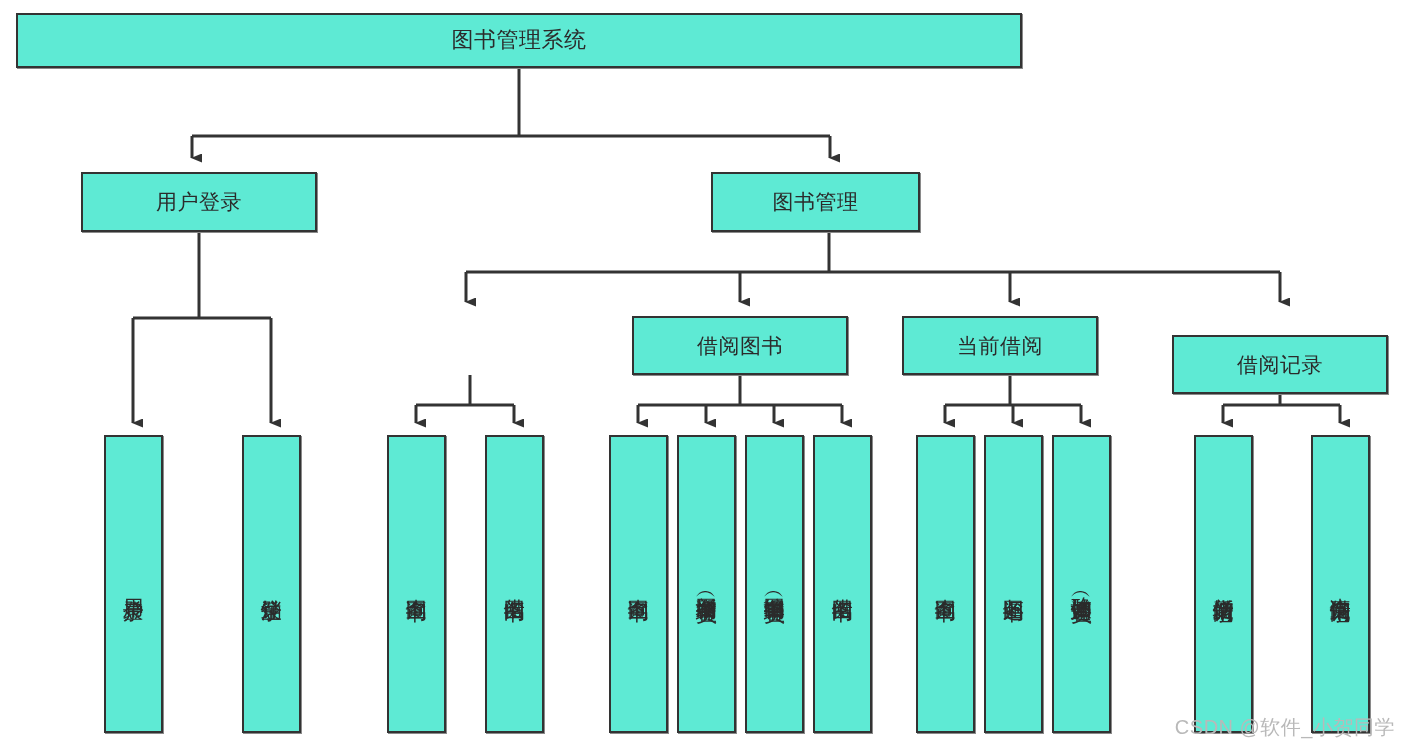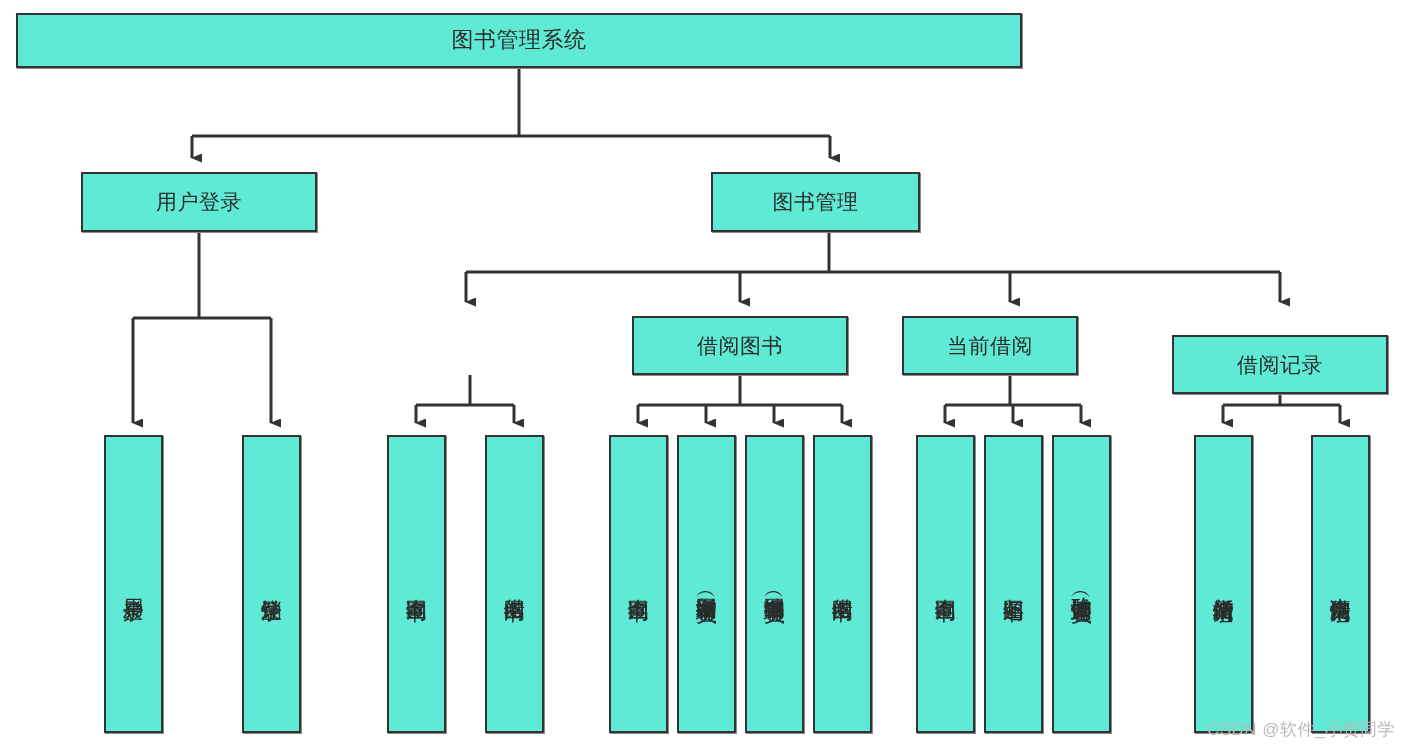--- a/index.html
+++ b/index.html
@@ -51,21 +51,21 @@
     line-height: 1.30;
     letter-spacing: 1px;
     white-space: normal;
     max-height: 100%;
   }
   .node-box.root .node-label { font-size: 22px; }
   .watermark {
     position: absolute;
     right: 10px;
     bottom: 6px;
-    font-size: 17px;
+    font-size: 20px;
     color: #b9b9b9;
     letter-spacing: 0.5px;
     white-space: nowrap;
     pointer-events: none;
   }
 </style>
 </head>
 <body>
 
 <div id="diagram-root">
@@ -127,21 +127,21 @@
   <div class="node-box" style="left:81px; top:172px; width:236px; height:60px;">
     <span class="node-label">用户登录</span>
   </div>
   <div class="node-box" style="left:711px; top:172px; width:209px; height:60px;">
     <span class="node-label">图书管理</span>
   </div>
 
   <div class="node-box" style="left:632px; top:316px; width:216px; height:59px;">
     <span class="node-label">借阅图书</span>
   </div>
-  <div class="node-box" style="left:902px; top:316px; width:176px; height:59px;">
+  <div class="node-box" style="left:902px; top:316px; width:196px; height:59px;">
     <span class="node-label">当前借阅</span>
   </div>
   <div class="node-box" style="left:1172px; top:316px; width:216px; height:59px;margin-top:19px;">
     <span class="node-label">借阅记录</span>
   </div>
 
   <div class="node-box vertical" style="left:104px; top:435px; width:59px; height:298px;">
     <span class="node-label">用户登录</span>
   </div>
   <div class="node-box vertical" style="left:242px; top:435px; width:59px; height:298px;">

